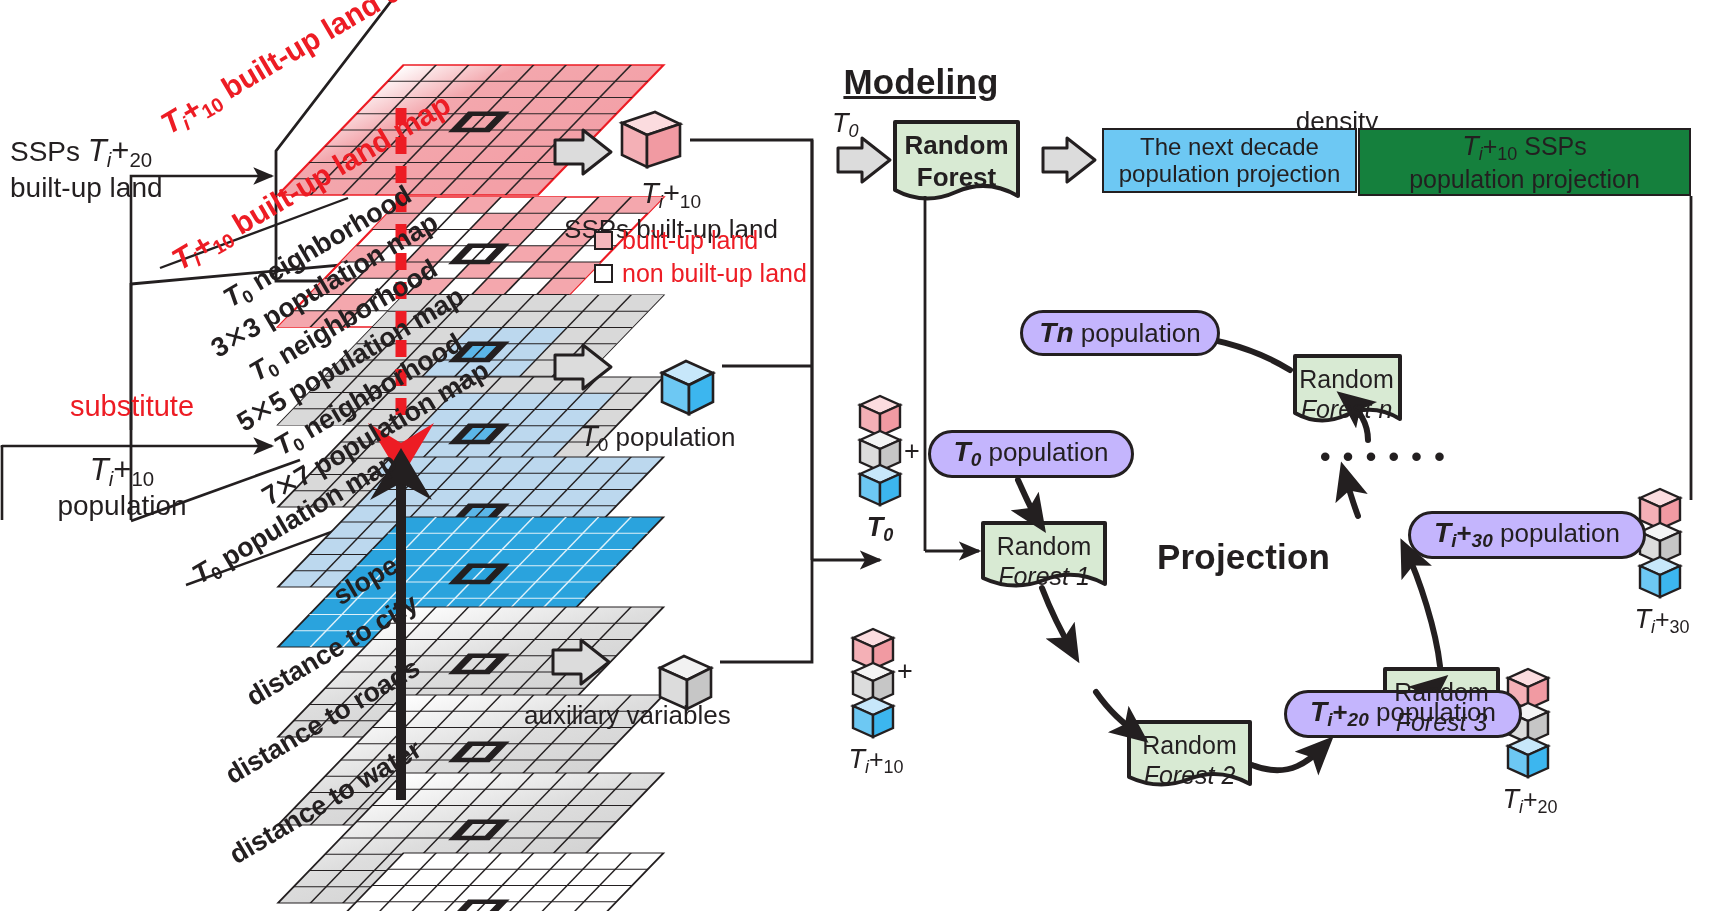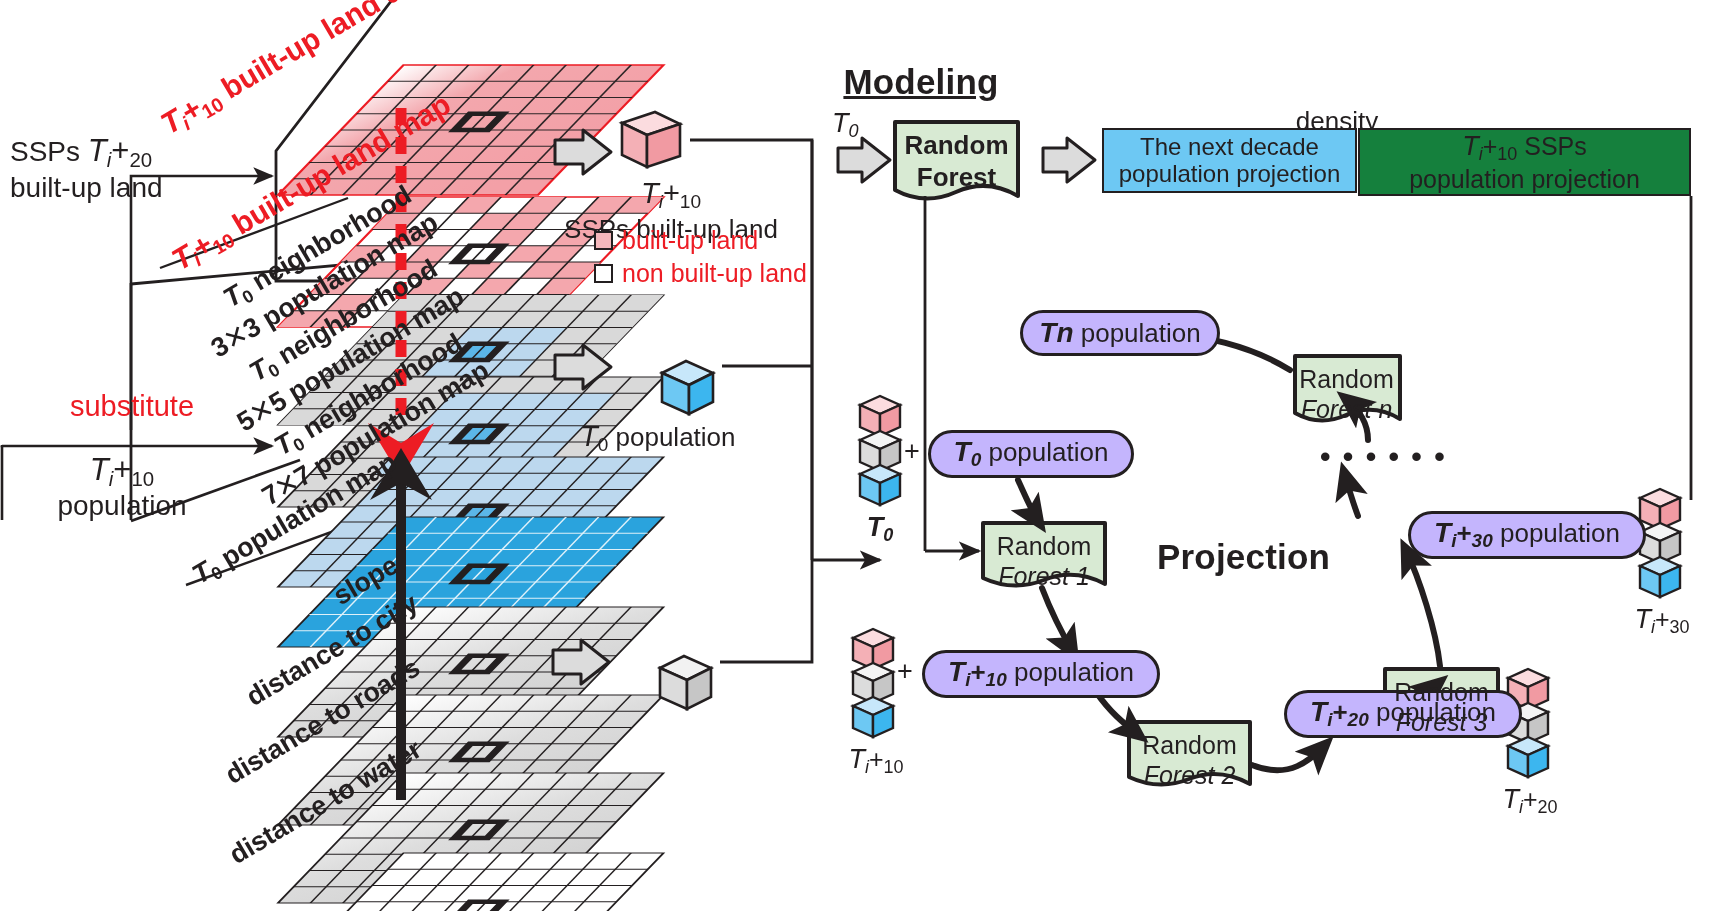--- a/index.html
+++ b/index.html
@@ -583,20 +583,21 @@
   <div style="display:flex;align-items:center;gap:9px;">
     <span class="legend-sq" style="background:#ffffff;"></span>
     <span class="red">non built-up land</span>
   </div>
 </div>
 
 <div class="abs" style="left:580px;top:420px;font-size:26px;white-space:nowrap;">
   <span style="font-style:italic;font-size:29px;">T</span><span class="sub" style="font-size:19px;">0</span><span> population</span>
 </div>
 
+<div class="abs" style="left:524px;top:700px;font-size:26px;white-space:nowrap;"><span>auxiliary variables</span></div>
 
 <div class="abs sect-title" style="left:806px;top:62px;width:230px;text-align:center;text-decoration:underline;">
   <span>Modeling</span>
 </div>
 <div class="abs" style="left:832px;top:108px;font-size:27px;font-style:italic;">
   <span>T</span><span class="sub" style="font-style:italic;font-size:18px;">0</span>
 </div>
 <div class="abs" style="left:895px;top:130px;width:123px;text-align:center;font-size:26px;font-weight:bold;line-height:1.22;">
   <div>Random</div>
   <div>Forest</div>
@@ -639,23 +640,20 @@
 
 <div class="plus" style="left:904px;top:436px;">+</div>
 <div class="plus" style="left:897px;top:656px;">+</div>
 <div class="plus" style="left:1479px;top:696px;">+</div>
 <div class="plus" style="left:1612px;top:517px;">+</div>
 
 <div class="abs pill" style="left:928px;top:430px;width:206px;height:48px;font-size:26px;">
   <span><span style="font-style:italic;font-weight:bold;font-size:28px;">T</span><span class="sub" style="font-style:italic;font-weight:bold;font-size:19px;">0</span><span> population</span></span>
 </div>
 
-<div class="abs pill" style="left:922px;top:650px;width:238px;height:48px;font-size:26px;">
-  <span><span style="font-style:italic;font-weight:bold;font-size:28px;">T</span><span class="sub" style="font-style:italic;font-weight:bold;font-size:19px;">i</span><span style="font-weight:bold;">+</span><span class="sub" style="font-weight:bold;font-size:19px;font-style:italic;">10</span><span> population</span></span>
-</div>
 
 <div class="abs pill" style="left:1284px;top:690px;width:238px;height:48px;font-size:26px;">
   <span><span style="font-style:italic;font-weight:bold;font-size:28px;">T</span><span class="sub" style="font-style:italic;font-weight:bold;font-size:19px;">i</span><span style="font-weight:bold;">+</span><span class="sub" style="font-weight:bold;font-size:19px;font-style:italic;">20</span><span> population</span></span>
 </div>
 
 <div class="abs pill" style="left:1408px;top:511px;width:238px;height:48px;font-size:26px;">
   <span><span style="font-style:italic;font-weight:bold;font-size:28px;">T</span><span class="sub" style="font-style:italic;font-weight:bold;font-size:19px;">i</span><span style="font-weight:bold;">+</span><span class="sub" style="font-weight:bold;font-size:19px;font-style:italic;">30</span><span> population</span></span>
 </div>
 
 <div class="abs pill" style="left:1020px;top:310px;width:200px;height:46px;font-size:26px;">

